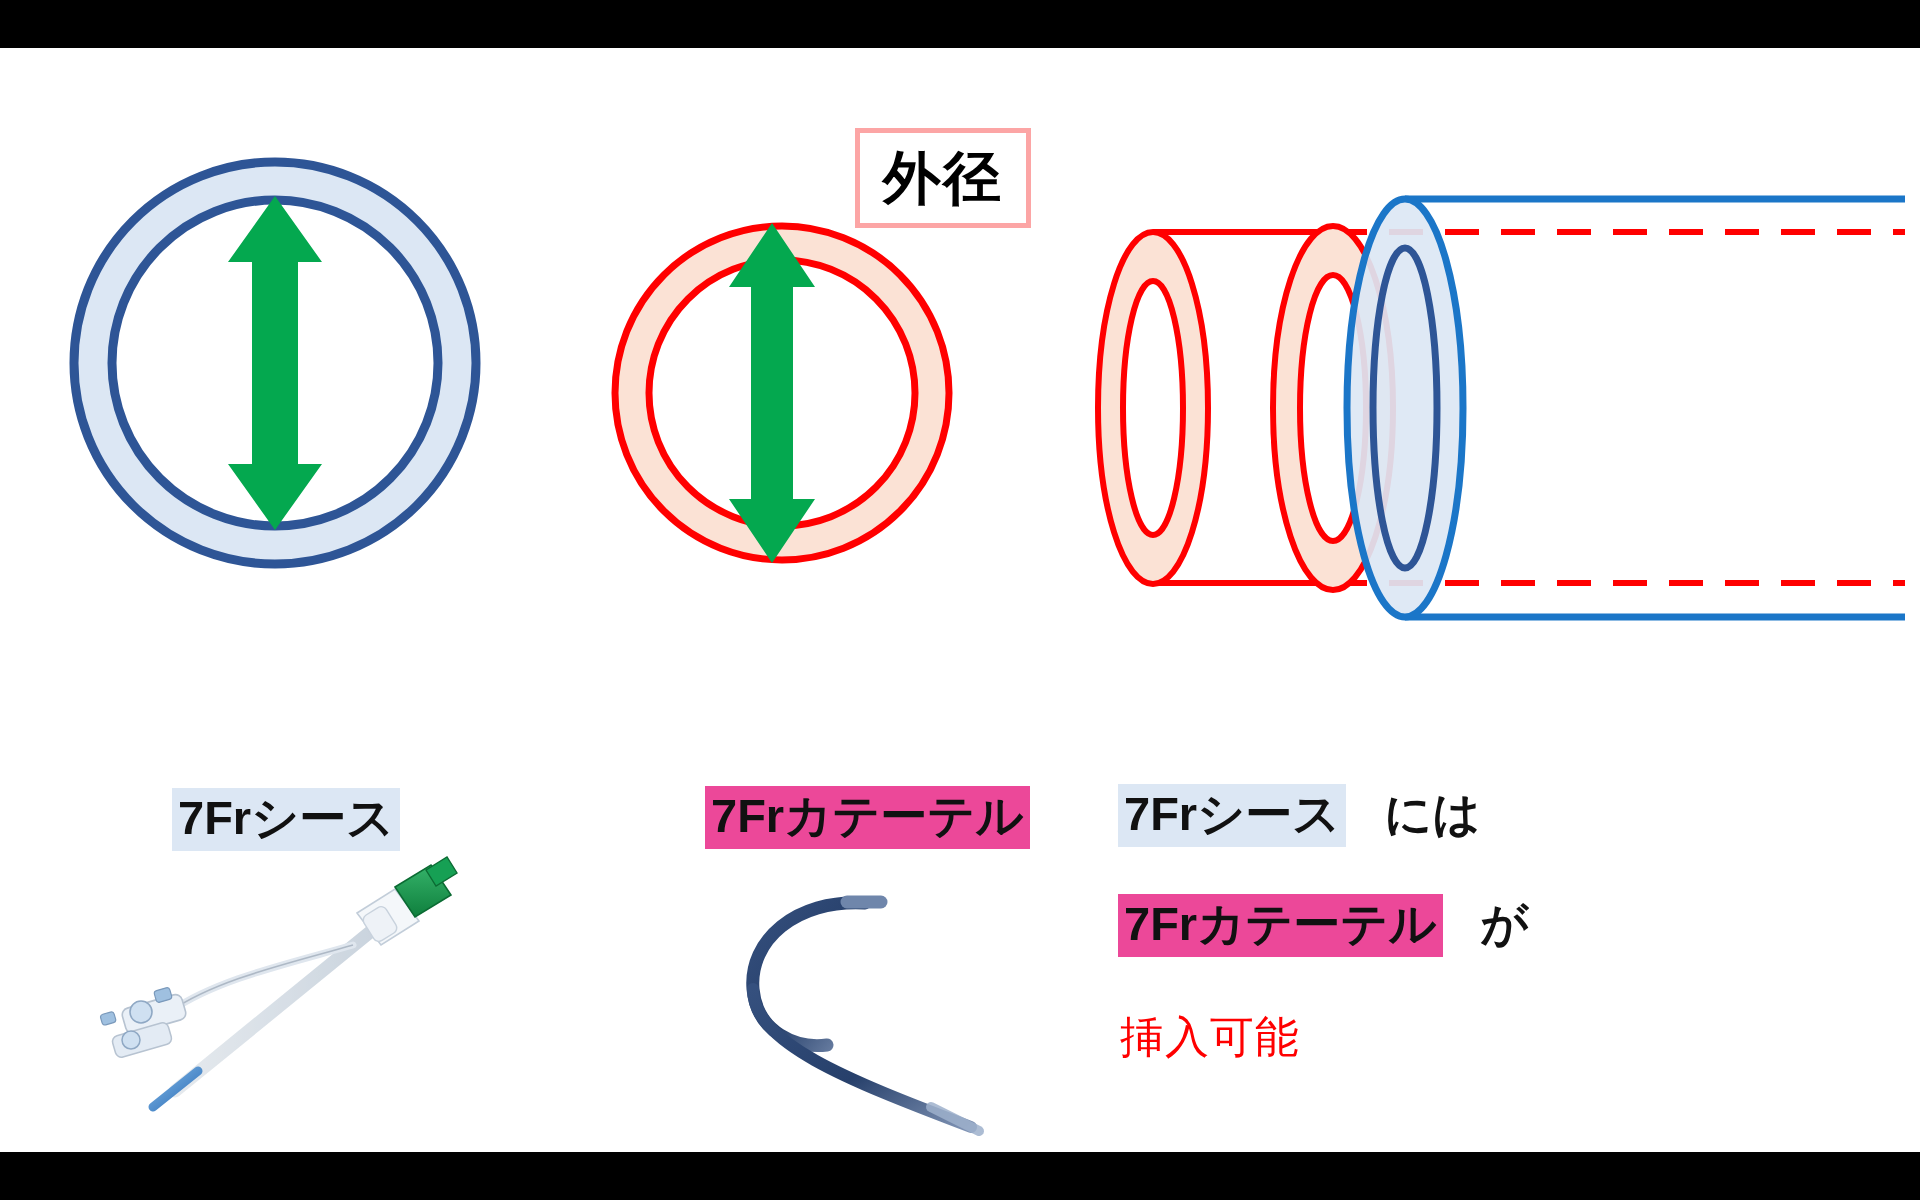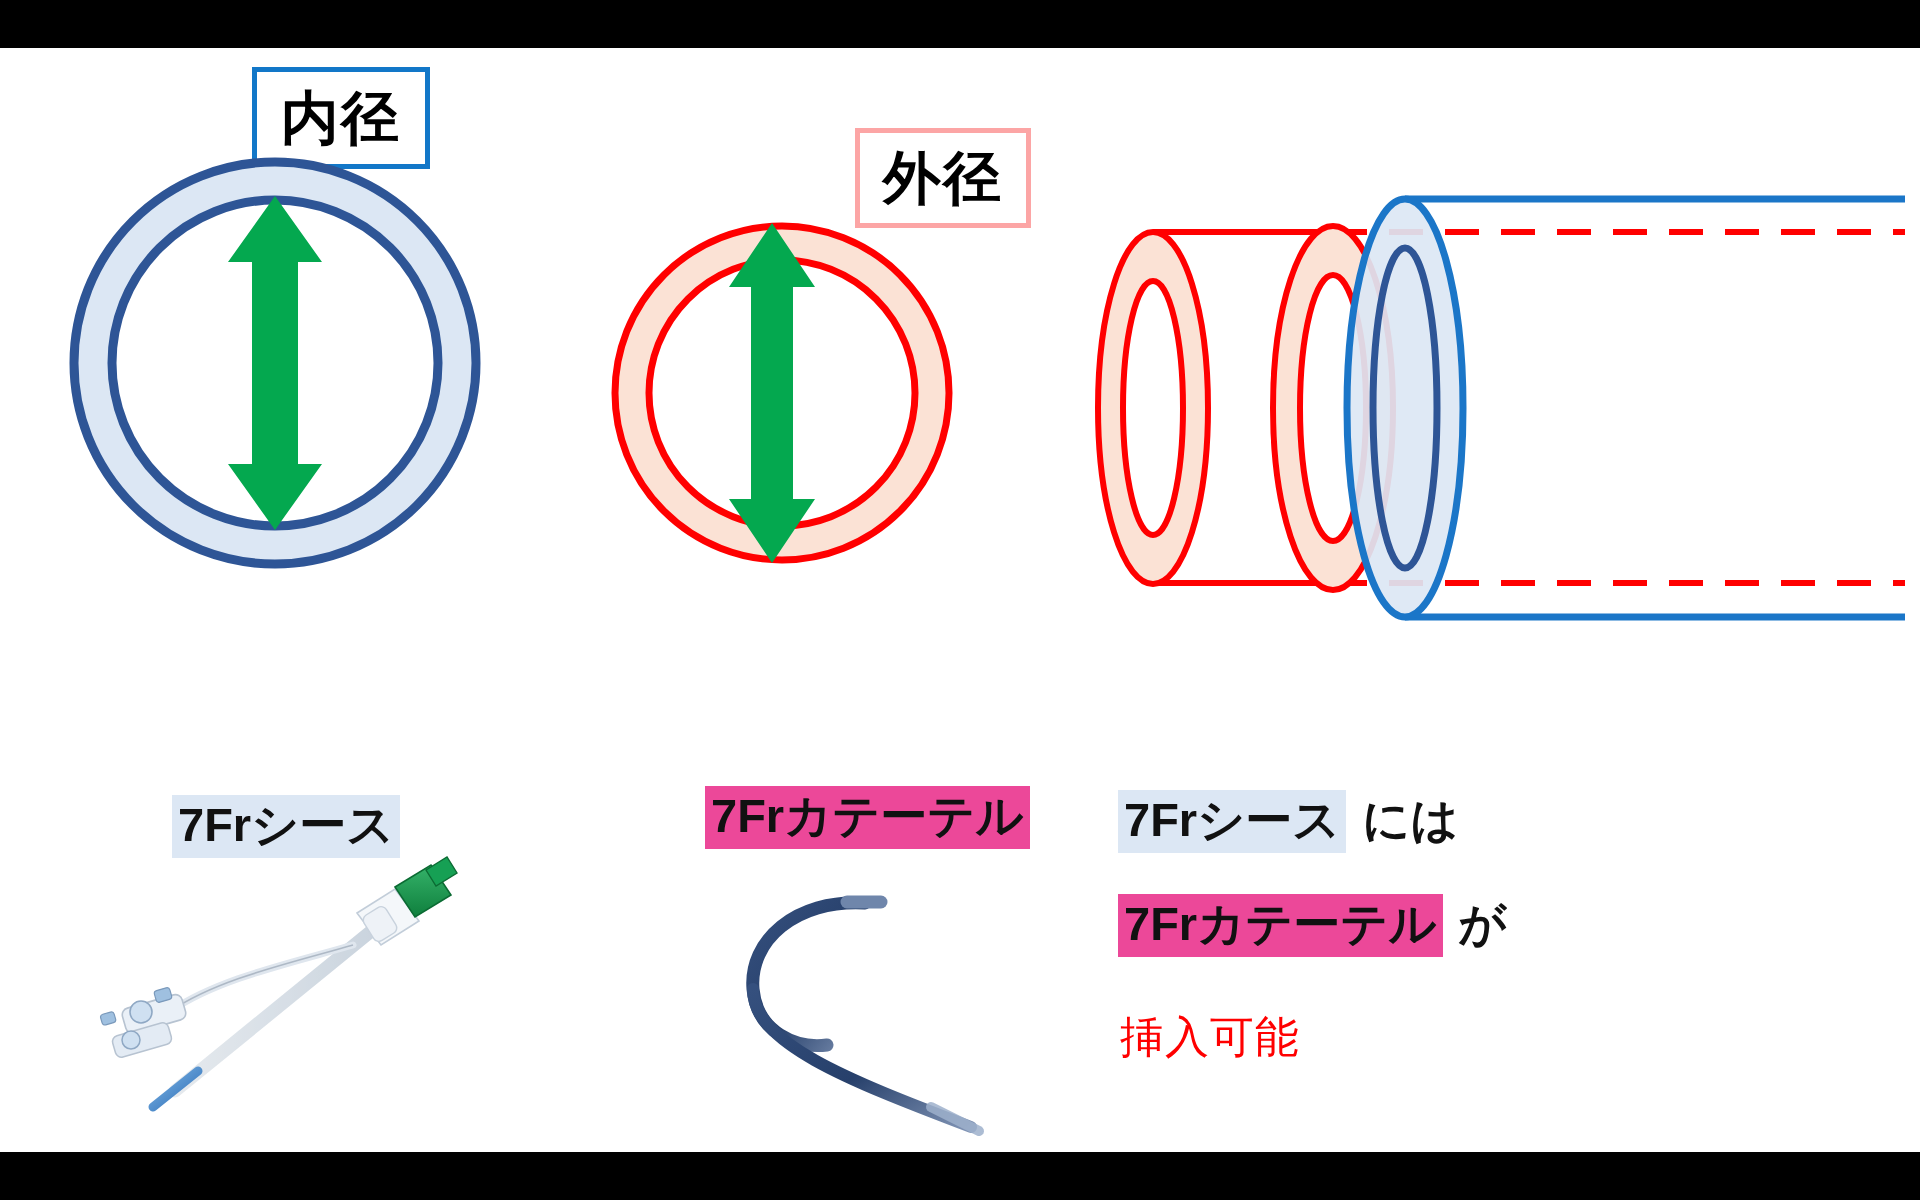--- a/index.html
+++ b/index.html
@@ -27,44 +27,41 @@
   .callout.outer{border:5px solid #fca5a5;}
 
   
   .chip{
     display:inline-block;
     font-weight:700;color:#111;
     line-height:1.18;
     padding:2px 6px 6px 6px;
     white-space:nowrap;
   }
-  .chip.blue{background:#DCE7F4;margin-top:7px;}
+  .chip.blue{background:#DCE7F4;}
   .chip.peach{background:#ec4899;}
 
   
   .caption{position:absolute;white-space:nowrap;}
 
   
   .sent{position:absolute;white-space:nowrap;display:flex;align-items:baseline;gap:16px;}
-  .sent .tail{font-weight:700;color:#111;}
+  .sent .tail{font-weight:700;color:#111;margin-left:22px;}
   .redtext{position:absolute;font-weight:400;color:#FF0000;white-space:nowrap;letter-spacing:.02em;}
 </style>
 </head>
 <body>
 
 <div id="stage">
 
   <div class="bar top"></div>
   <div class="bar bot"></div>
 
   <div id="slide">
 
-    <div class="callout inner" style="left:252px;top:19px;width:168px;height:92px;font-size:58px;">
-      <span>内径</span>
-    </div>
 
     <div class="abs" style="left:60px;top:100px;">
       <svg width="450" height="430" viewBox="0 0 450 430">
 
         <g>
           <circle cx="215" cy="215" r="201" fill="#DCE7F4" stroke="#2E5596" stroke-width="9"></circle>
           <circle cx="215" cy="215" r="163" fill="#FFFFFF" stroke="#2E5596" stroke-width="9"></circle>
         </g>
 
         <g>

